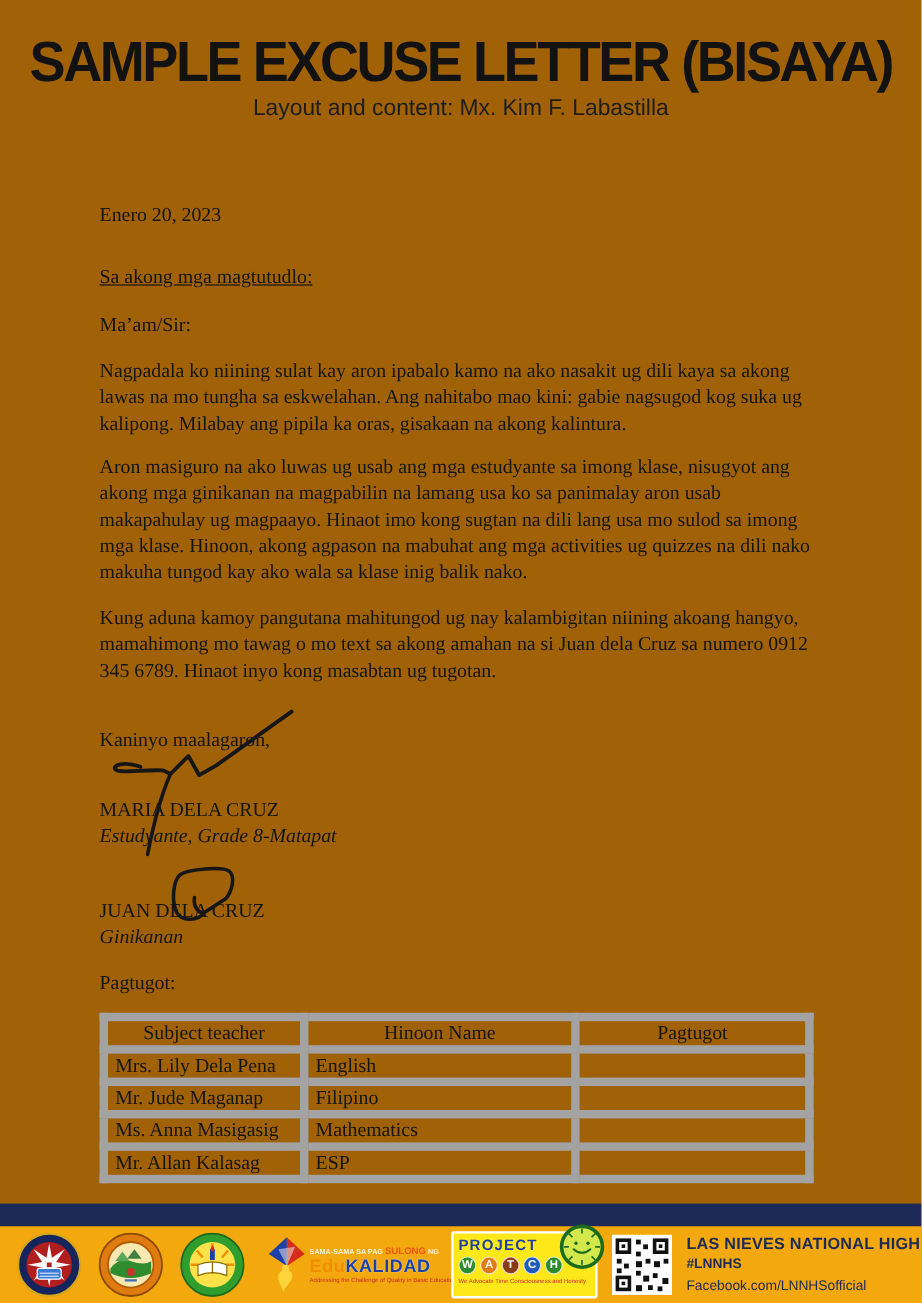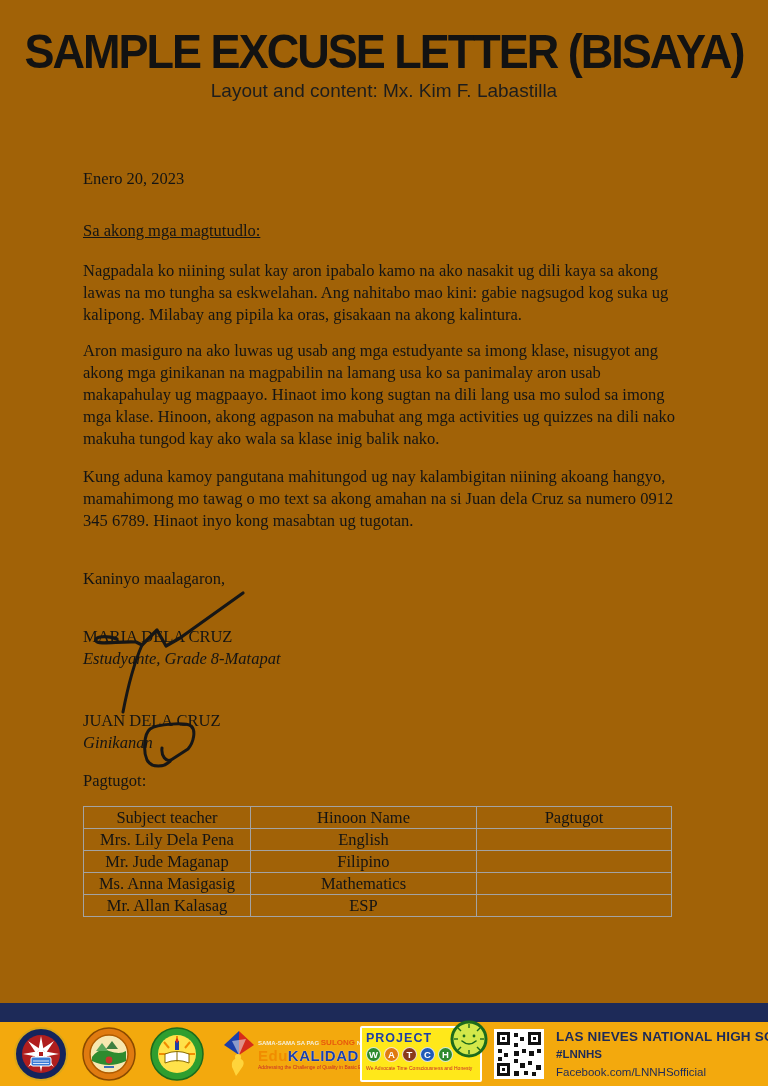--- a/index.html
+++ b/index.html
@@ -33,25 +33,25 @@
   .sig-block1 { margin-bottom:40px; }
   .sig-block2 { margin-bottom:16px; }
   .sig-role { font-style:italic; }
   .l-pagtugot { margin-bottom:14px; }
 
   table.approval {
     border-collapse:collapse; width:588px; table-layout:fixed;
     font-size:16.5px;
   }
   table.approval th, table.approval td {
-    border:1px solid #a3a3a3; height:22px; padding:0 6px; line-height:20px;
+    border:7px solid #a3a3a3; height:22px; padding:0 6px; line-height:20px;
     font-weight:normal; overflow:hidden; white-space:nowrap;
   }
   table.approval th { text-align:center; }
-  table.approval td { text-align:center; }
+  table.approval td { text-align:left; }
   col.c1 { width:167px; } col.c2 { width:226px; } col.c3 { width:195px; }
 
   .sig-svg { position:absolute; pointer-events:none; }
 
   .footer-strip {
     position:absolute; left:0; top:1003px; width:768px; height:19px;
     background:#1d2a58;
   }
   .footer-band {
     position:absolute; left:0; top:1022px; width:768px; height:64px;
@@ -68,21 +68,21 @@
   .eduk-kite { width:34px; height:50px; flex:0 0 auto; }
   .eduk-text { margin-left:2px; line-height:1; }
   .eduk-l1 { font-size:6px; font-weight:bold; color:#f5f0dc; white-space:nowrap; }
   .eduk-l1 .em { color:#e8590c; font-size:8px; }
   .eduk-l2 { font-size:15px; font-weight:bold; white-space:nowrap; letter-spacing:0.5px; margin-top:1px; }
   .eduk-l2 .a { color:#f08c00; }
   .eduk-l2 .b { color:#1d3fa8; text-shadow:0 0 1px #fff; }
   .eduk-l3 { font-size:5px; color:#c92a2a; white-space:nowrap; margin-top:2px; }
 
   .pwatch {
-    width:122px; height:56px; background:#ffe81a;
+    margin-left:16px; width:122px; height:56px; background:#ffe81a;
     border:2px solid #ffffff; border-radius:2px; position:relative; flex:0 0 auto;
     padding:3px 4px;
   }
   .pw-title { font-size:12.5px; font-weight:bold; color:#1d3fa8; letter-spacing:1px; }
   .pw-circles { display:flex; margin-top:2px; }
   .pw-c {
     width:15px; height:15px; border-radius:50%; color:#fff; font-size:9.5px; font-weight:bold;
     display:flex; align-items:center; justify-content:center; margin-right:3px;
     border:1px solid rgba(255,255,255,.8);
   }
@@ -100,20 +100,21 @@
 <body>
 
 <div class="page">
 
   <div class="title">SAMPLE EXCUSE LETTER (BISAYA)</div>
   <div class="subtitle">Layout and content: Mx. Kim F. Labastilla</div>
 
   <div class="letter">
     <div class="l-date">Enero 20, 2023</div>
     <div class="l-group">Sa akong mga magtutudlo:</div>
+    <div class="l-salut">Ma’am/Sir:</div>
     <p class="l-p1">Nagpadala ko niining sulat kay aron ipabalo kamo na ako nasakit ug dili kaya sa akong lawas na mo tungha sa eskwelahan. Ang nahitabo mao kini: gabie nagsugod kog suka ug kalipong. Milabay ang pipila ka oras, gisakaan na akong kalintura.</p>
     <p class="l-p2">Aron masiguro na ako luwas ug usab ang mga estudyante sa imong klase, nisugyot ang akong mga ginikanan na magpabilin na lamang usa ko sa panimalay aron usab makapahulay ug magpaayo. Hinaot imo kong sugtan na dili lang usa mo sulod sa imong mga klase. Hinoon, akong agpason na mabuhat ang mga activities ug quizzes na dili nako makuha tungod kay ako wala sa klase inig balik nako.</p>
     <p class="l-p3">Kung aduna kamoy pangutana mahitungod ug nay kalambigitan niining akoang hangyo, mamahimong mo tawag o mo text sa akong amahan na si Juan dela Cruz sa numero 0912 345 6789. Hinaot inyo kong masabtan ug tugotan.</p>
     <div class="l-closing">Kaninyo maalagaron,</div>
 
     <div class="sig-block1">
       <div>MARIA DELA CRUZ</div>
       <div class="sig-role">Estudyante, Grade 8-Matapat</div>
     </div>
 

